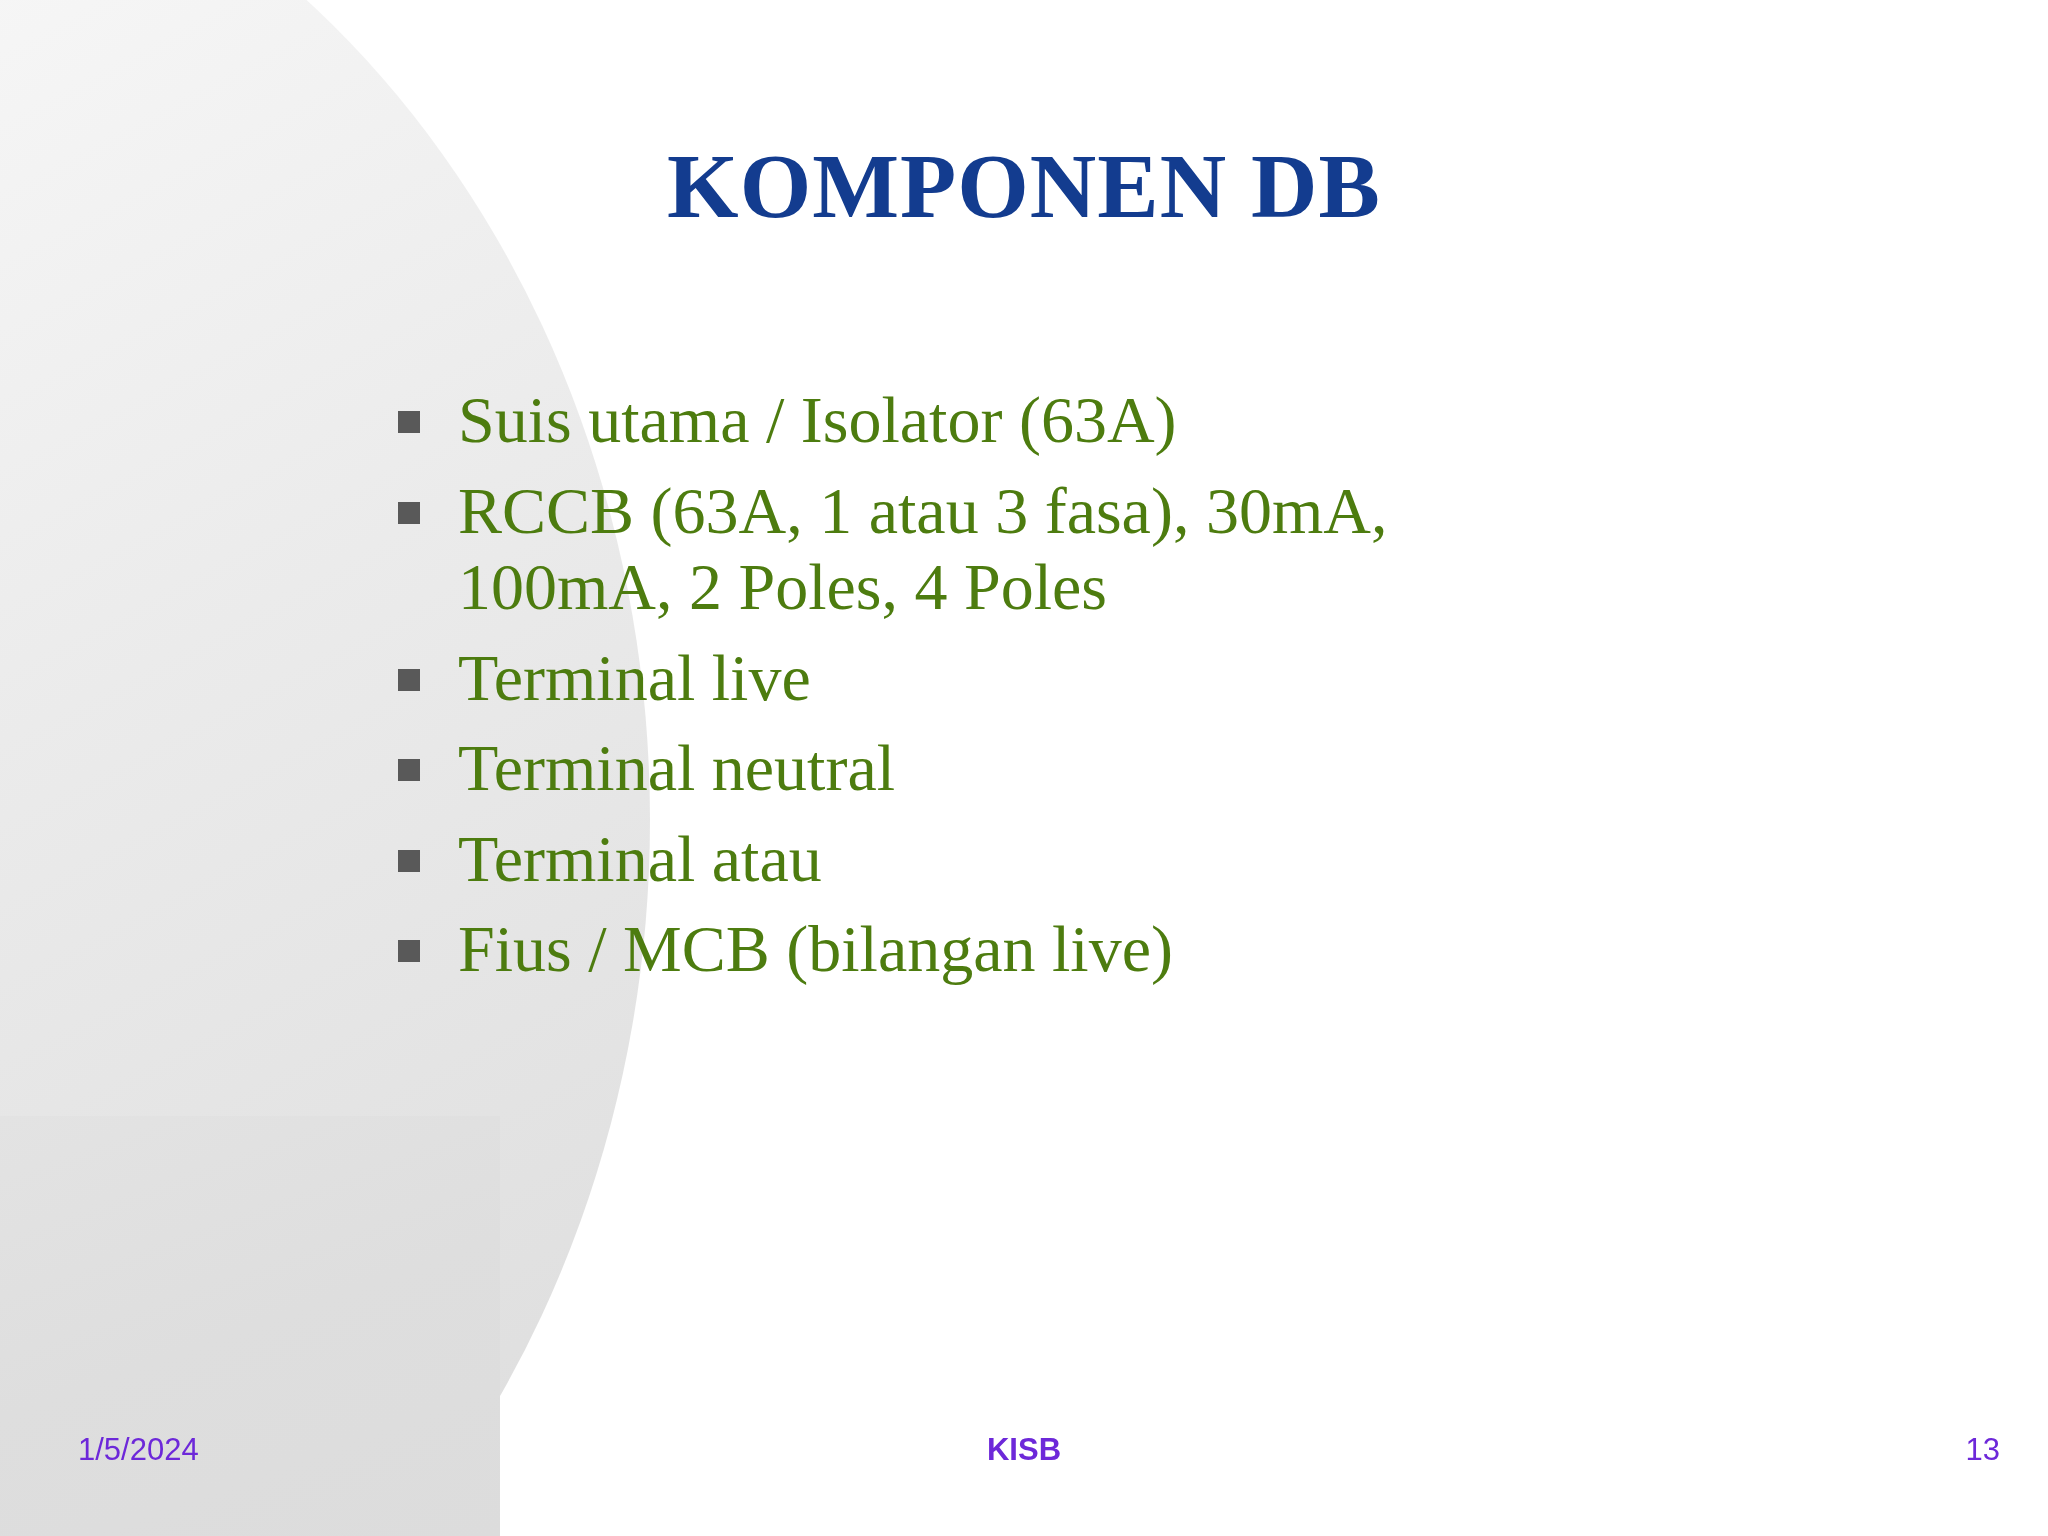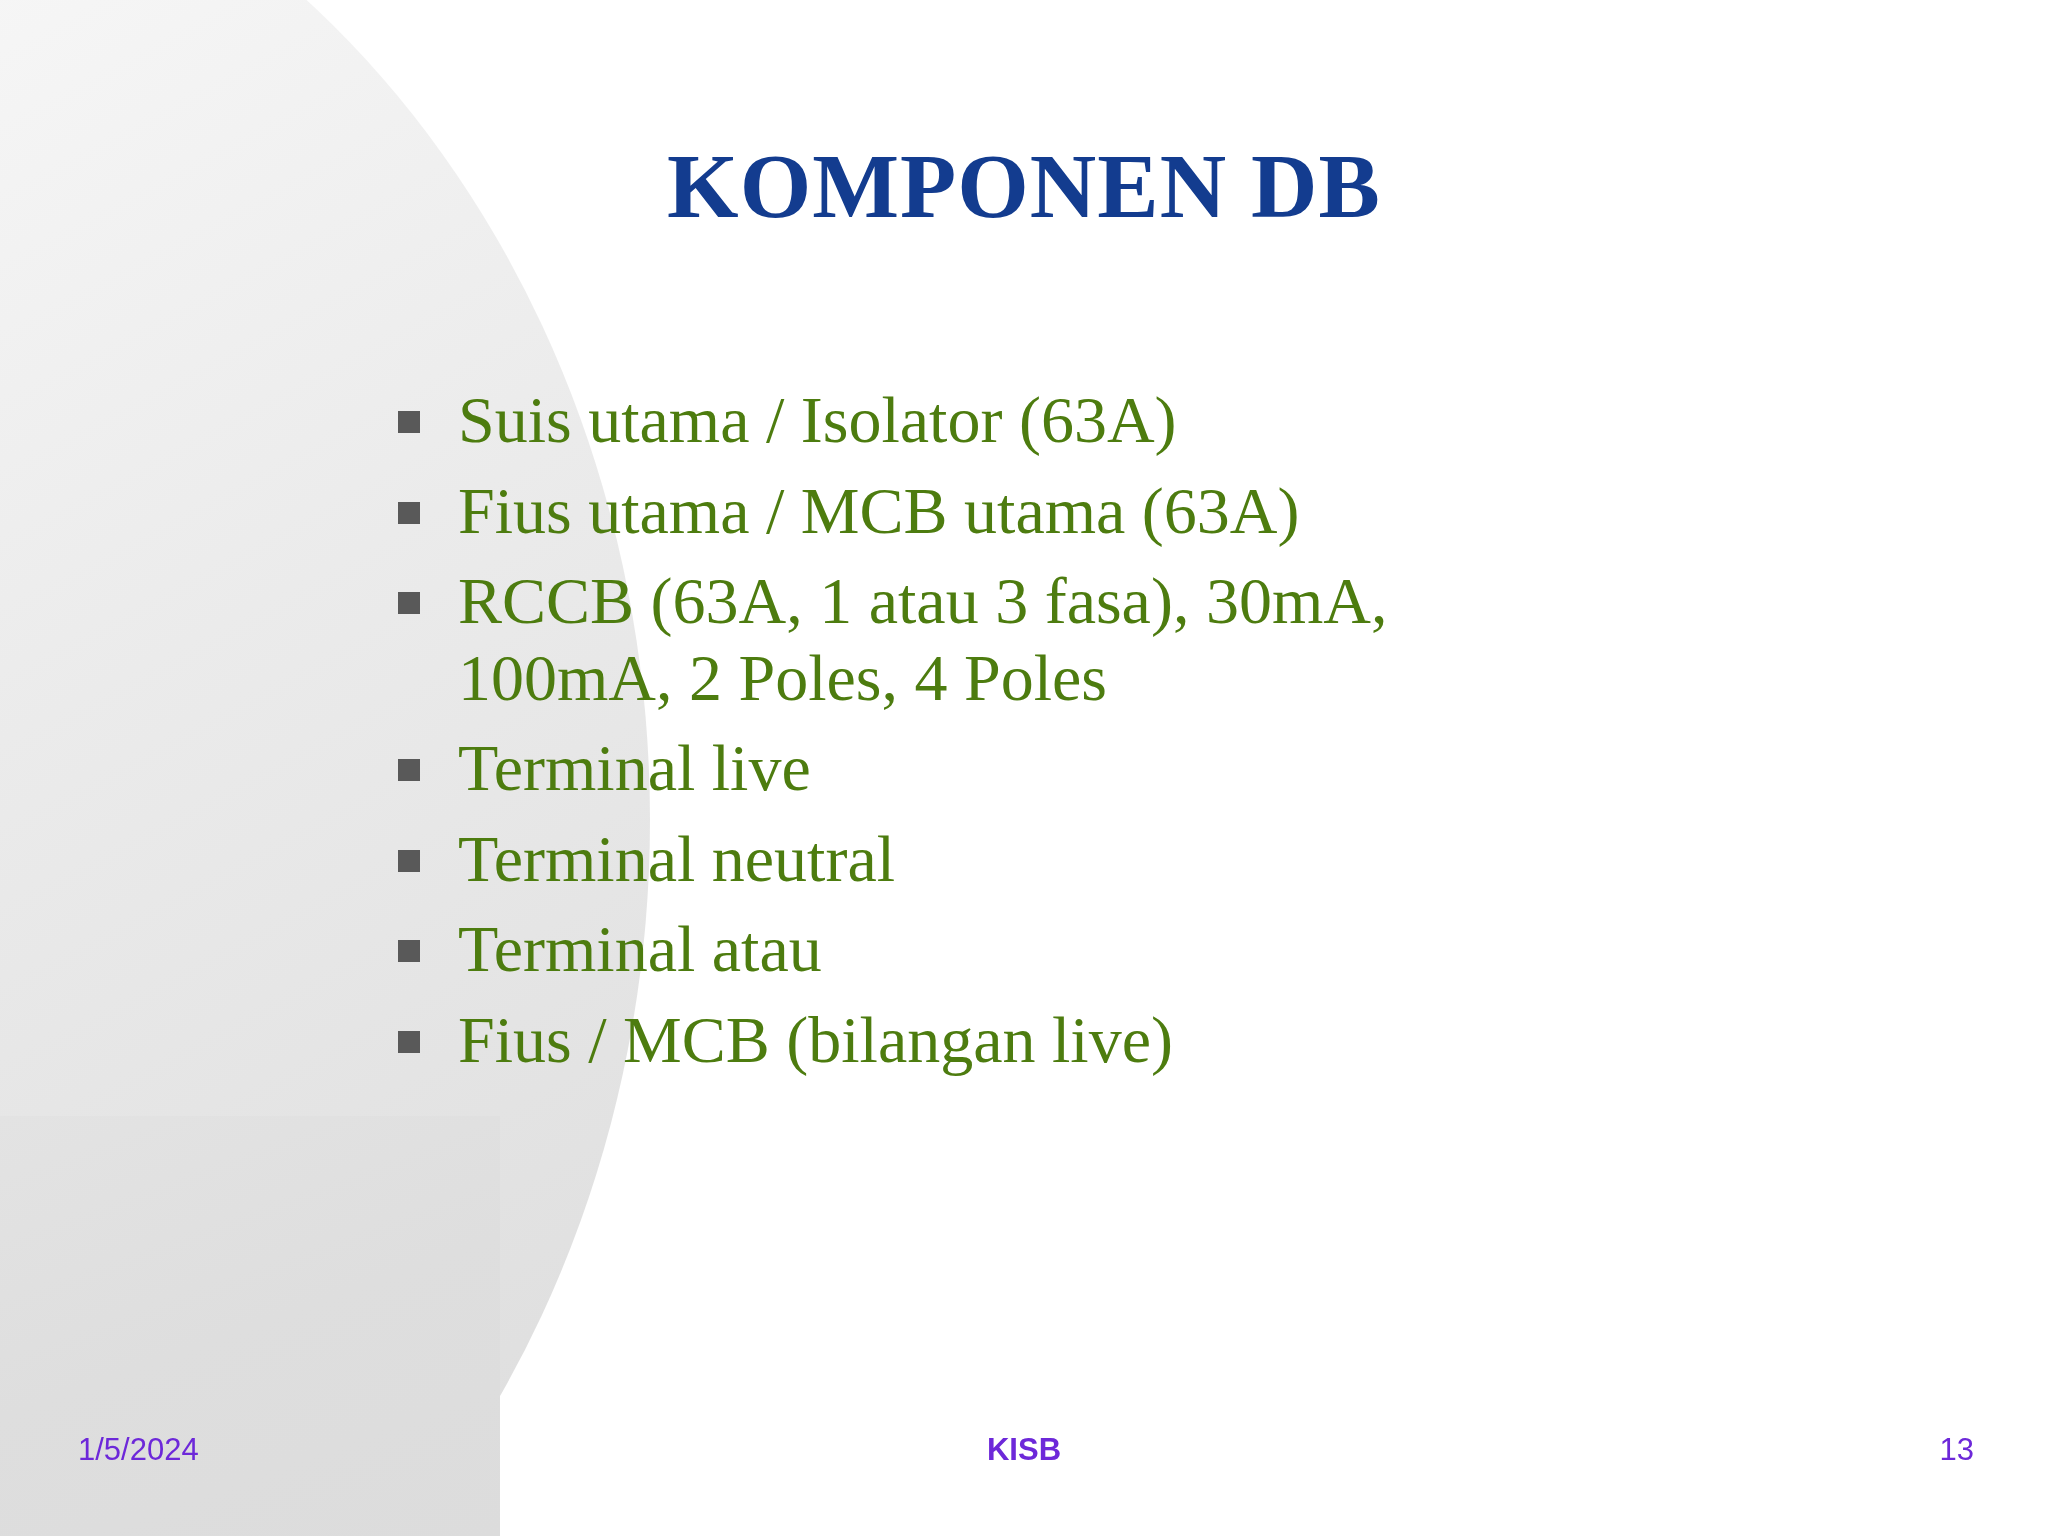--- a/index.html
+++ b/index.html
@@ -125,21 +125,21 @@
   }
   #footer-date { left: 78px; top: 0; }
   #footer-center {
     left: 0; top: 0; width: 2048px;
     text-align: center;
     font-weight: bold;
   }
   #footer-page {
     right: 0; top: 0; width: 2048px;
     text-align: right;
-    padding-right: 74px;
+    padding-right: 48px;
     box-sizing: border-box;
   }
 </style>
 </head>
 <body>
 
 <div id="slide">
 
   <div id="bg-shape-layer">
     <div id="bg-ellipse"></div>
@@ -147,24 +147,20 @@
   </div>
 
   <div id="content">
 
     <div id="title">KOMPONEN DB</div>
 
     <ul id="bullet-list">
       <li class="bullet-row">
         <span class="bullet-marker"></span>
         <span class="bullet-text">Suis utama / Isolator (63A)</span>
-      </li>
-      <li class="bullet-row">
-        <span class="bullet-marker"></span>
-        <span class="bullet-text">Fius utama / MCB utama (63A)</span>
       </li>
       <li class="bullet-row">
         <span class="bullet-marker"></span>
         <span class="bullet-text">RCCB (63A, 1 atau 3 fasa), 30mA, 100mA, 2 Poles, 4 Poles</span>
       </li>
       <li class="bullet-row">
         <span class="bullet-marker"></span>
         <span class="bullet-text">Terminal live</span>
       </li>
       <li class="bullet-row">

